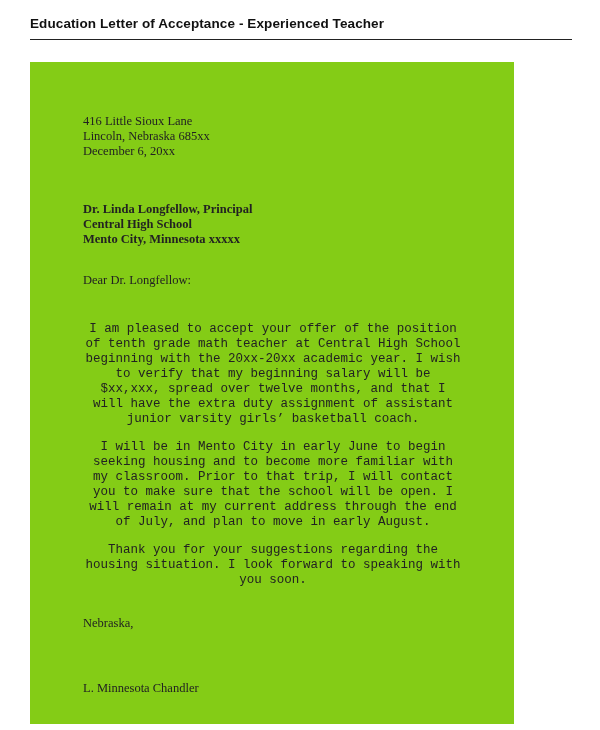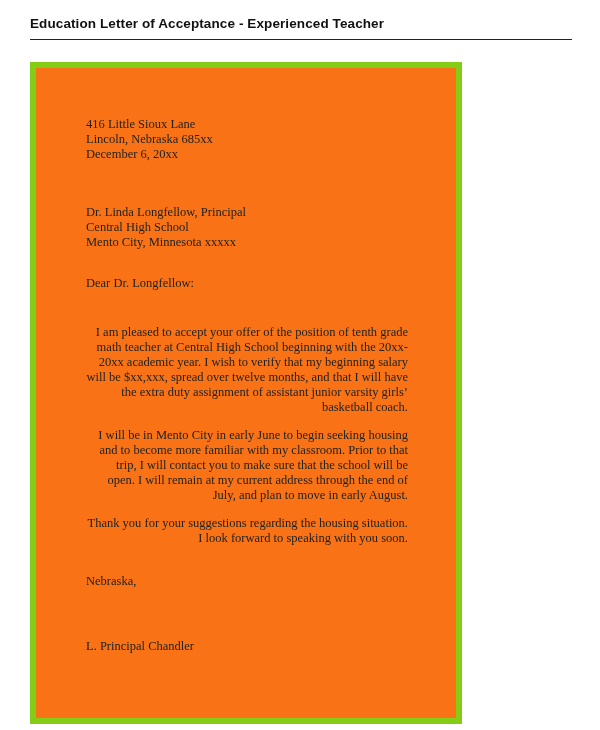--- a/index.html
+++ b/index.html
@@ -32,52 +32,54 @@
   }
   .header-rule {
     border: none;
     border-top: 1.5px solid #222222;
     margin: 0;
   }
   .letter-page {
     position: absolute;
     top: 62px;
     left: 30px;
-    width: 432px;
+    width: 484px;
     height: 662px;
-    border: 6px solid #84cc16;
-    background: #f97316;
+    border: 3px solid #84cc16;
+    background: #84cc16;
     box-sizing: border-box;
   }
   .letter-content {
     font-family: "Liberation Serif", serif;
     font-size: 12.5px;
     line-height: 15px;
     color: #222222;
     padding: 49px 48px 0 50px;
   }
   .address-block {
     margin: 0;
   }
   .sender-block {
     margin-bottom: 43px;
   }
   .recipient-block {
     margin-bottom: 26px;
+    font-weight: bold;
   }
   .line {
     white-space: pre;
   }
   .salutation {
     margin-bottom: 34px;
   }
   .paragraph {
     margin: 0 0 13px 0;
     max-width: 460px;
-    text-align: right;
+    text-align: center;
+    font-family: Liberation Mono, monospace;
   }
   .closing {
     margin-top: 28px;
   }
   .signature {
     margin-top: 50px;
   }
 </style>
 </head>
 <body>
@@ -103,16 +105,16 @@
     </div>
 
     <div class="salutation">Dear Dr. Longfellow:</div>
 
     <p class="paragraph">I am pleased to accept your offer of the position of tenth grade math teacher at Central High School beginning with the 20xx-20xx academic year.  I wish to verify that my beginning salary will be $xx,xxx, spread over twelve months, and that I will have the extra duty assignment of assistant junior varsity girls’ basketball coach.</p>
     <p class="paragraph">I will be in Mento City in early June to begin seeking housing and to become more familiar with my classroom.  Prior to that trip, I will contact you to make sure that the school will be open.  I will remain at my current address through the end of July, and plan to move in early August.</p>
     <p class="paragraph">Thank you for your suggestions regarding the housing situation.  I look forward to speaking with you soon.</p>
 
     <div class="closing">Nebraska,</div>
 
-    <div class="signature">L. Principal Chandler</div>
+    <div class="signature">L. Minnesota Chandler</div>
 
   </div>
 </div>
 
 </body></html>

